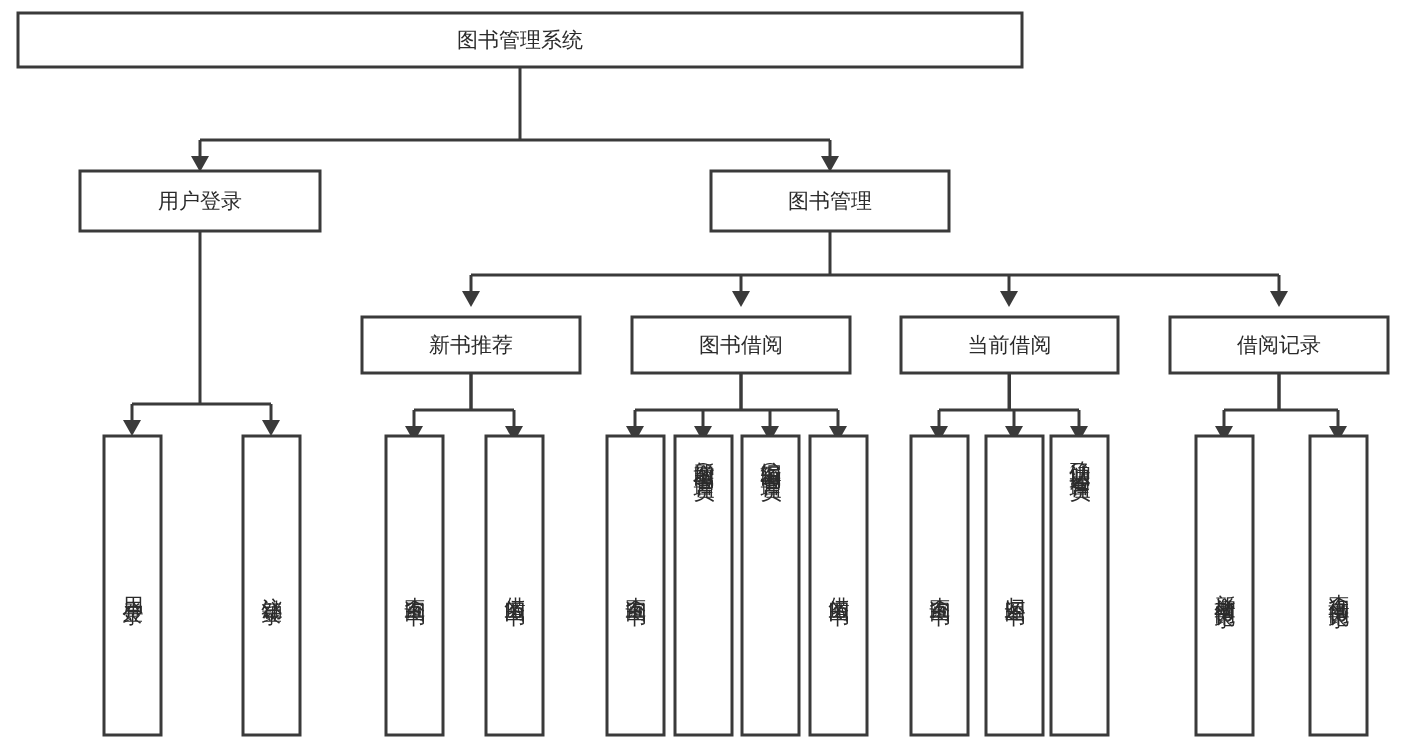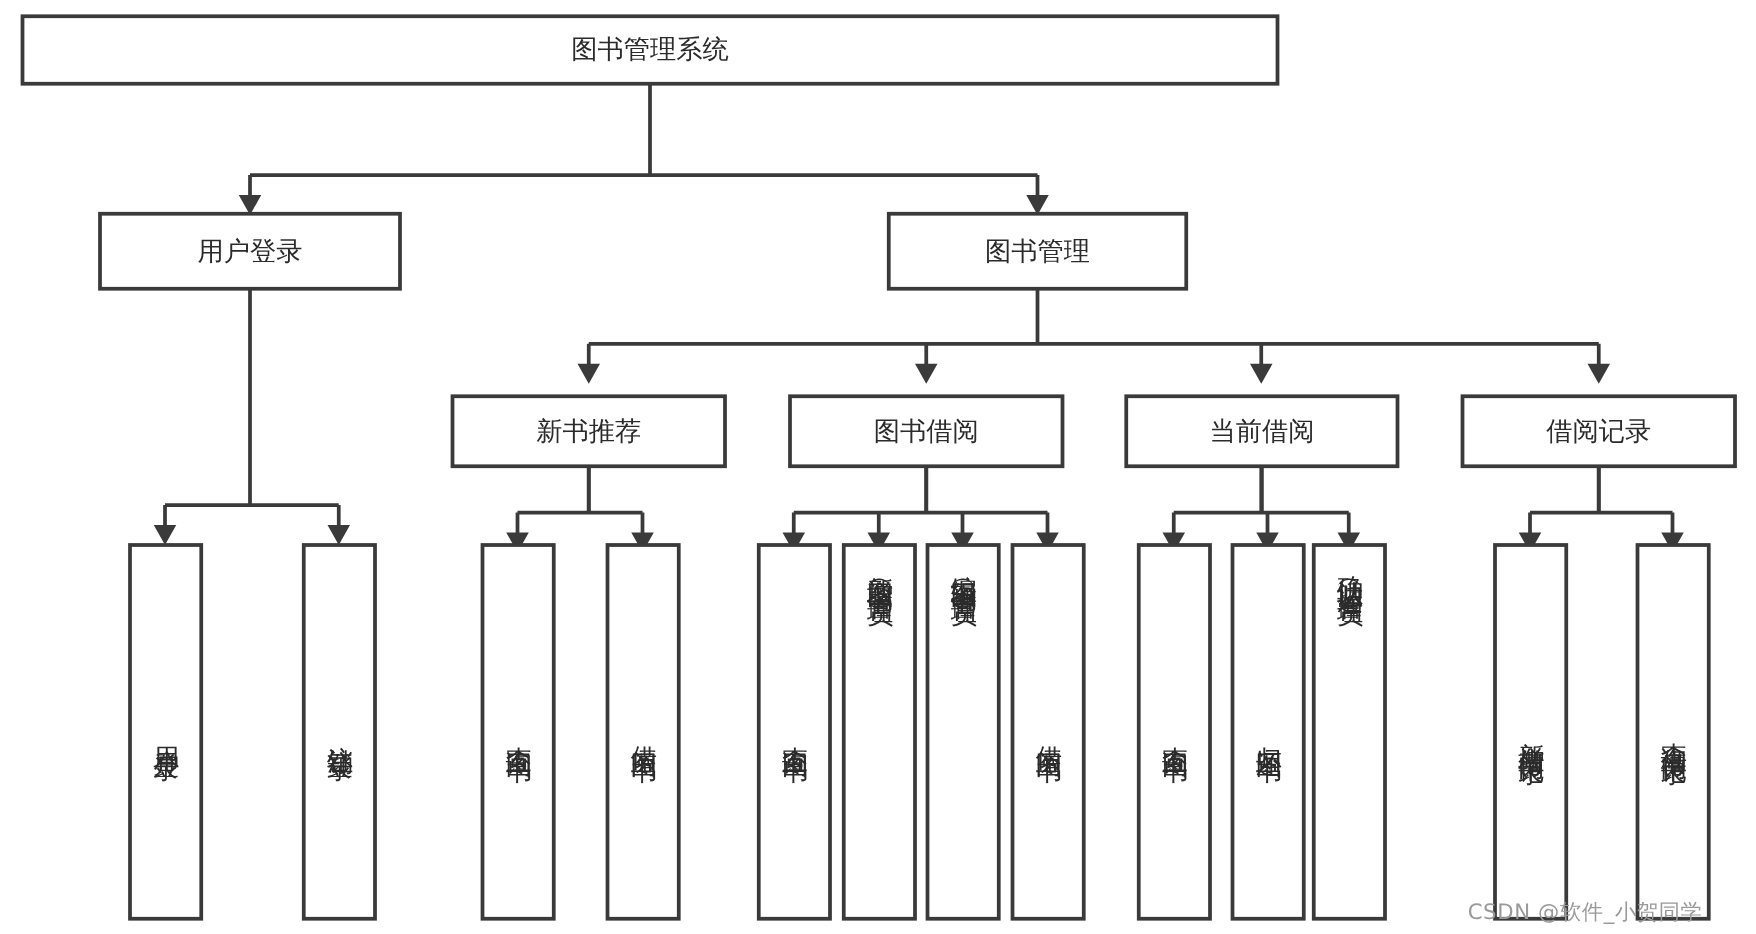--- a/index.html
+++ b/index.html
@@ -12,21 +12,20 @@
     width: 1405px;
     height: 747px;
     font-family: "DejaVu Sans", "Liberation Sans", sans-serif;
     overflow: hidden;
   }
   #diagram-root {
     position: relative;
     width: 1335px;
     height: 747px;
     background: #ffffff;
-    padding-left: 35px;
   }
   svg#tree-svg {
     position: absolute;
     left: 0;
     top: 0;
     width: 1405px;
     height: 747px;
     display: block;
   }
   .node-box {
@@ -211,15 +210,14 @@
         <span class="leaf-label-v">确认归还（管理员）</span>
       </div>
       <div class="leaf-label-wrap" style="left: 1196px; width: 57px; height: 299px; top: 436px; align-items: center;">
         <span class="leaf-label-v">新增借阅记录</span>
       </div>
       <div class="leaf-label-wrap" style="left: 1310px; width: 57px; height: 299px; top: 436px; align-items: center;">
         <span class="leaf-label-v">查询借阅记录</span>
       </div>
     </div>
 
-  <div class="watermark">CSDN @软件_小贺同学</div>
 
 </div>
 
 </body></html>

